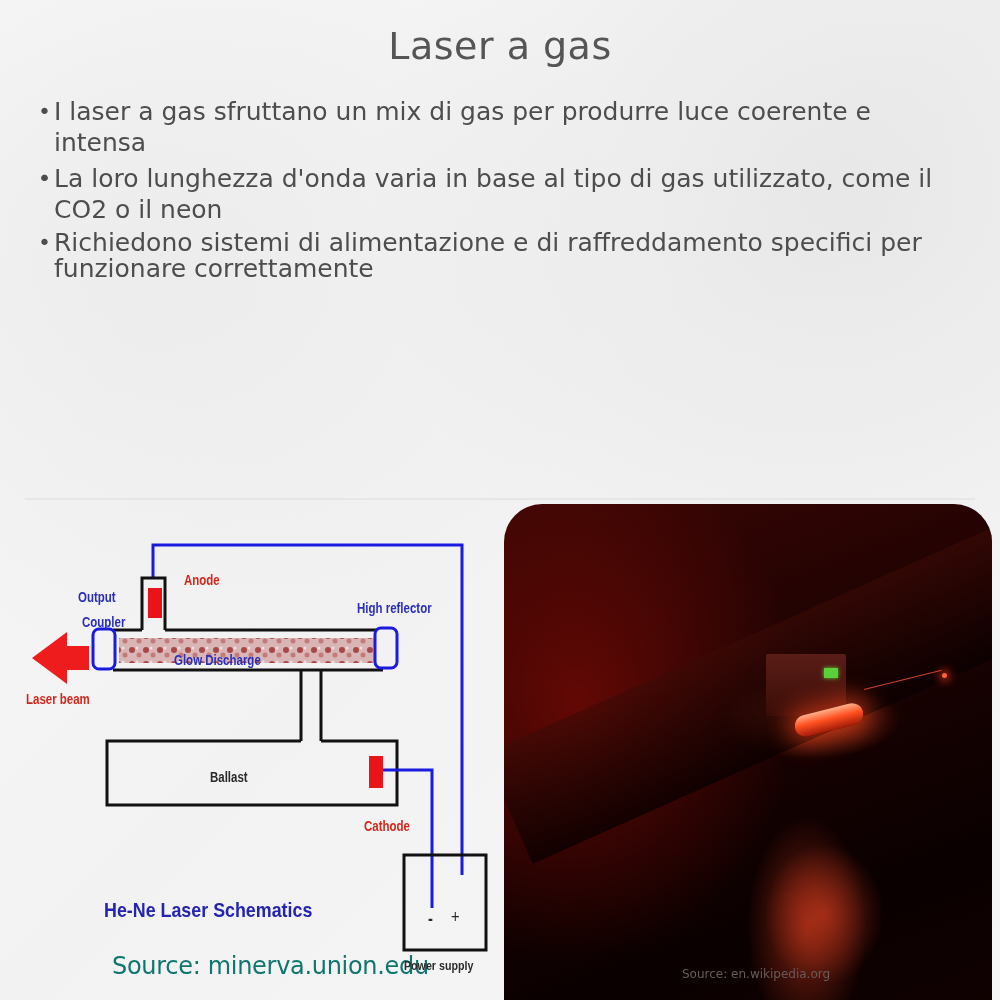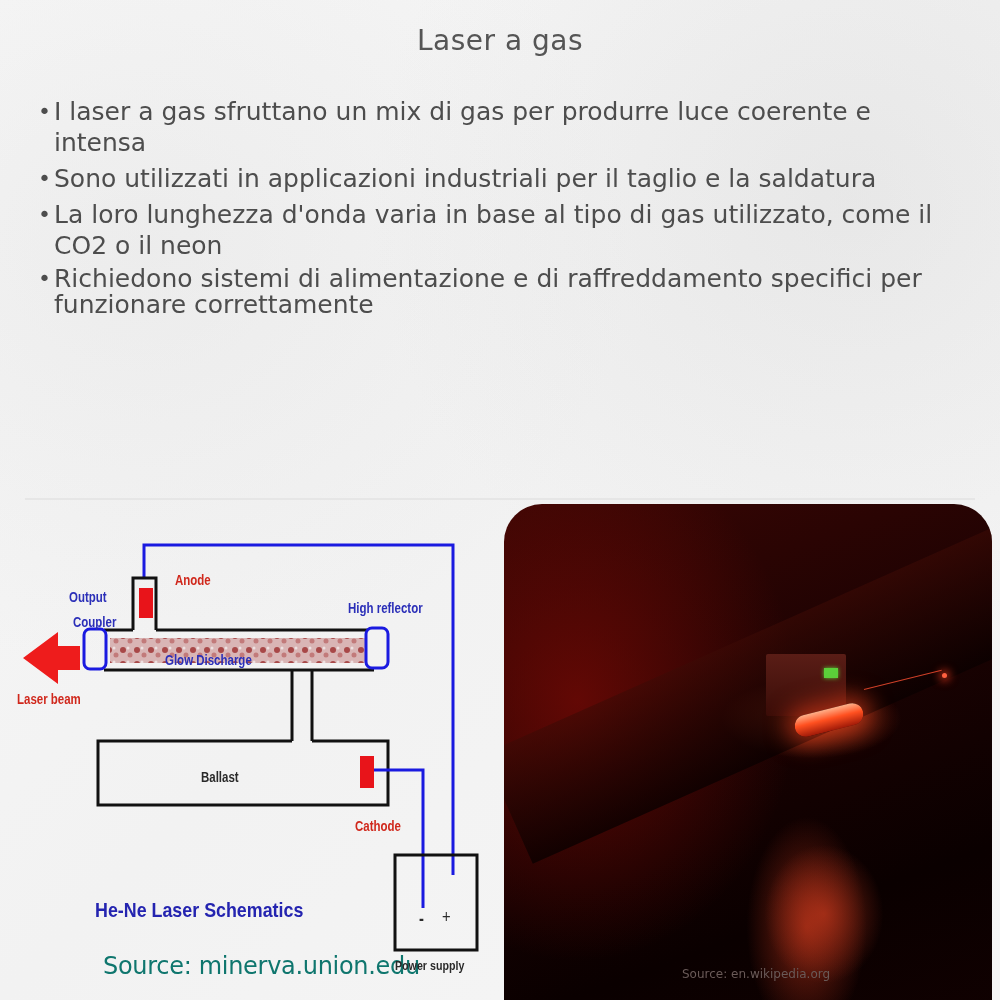--- a/index.html
+++ b/index.html
@@ -11,21 +11,21 @@
     }
     .bg-texture {
       position: absolute; inset: 0; pointer-events: none;
       background:
         radial-gradient(ellipse at 85% 20%, rgba(200,200,200,0.25), transparent 40%),
         radial-gradient(ellipse at 15% 25%, rgba(210,210,210,0.25), transparent 40%),
         linear-gradient(135deg, #f7f7f7 0%, #f2f2f2 50%, #f6f6f6 100%);
     }
     .title {
       position: absolute; top: 24px; left: 0; width: 1000px;
-      text-align: center; font-size: 28px; color: #555;
+      text-align: center; font-size: 38px; color: #555;
       letter-spacing: 0.5px;
     }
     .bullets {
       position: absolute; top: 96px; left: 36px; width: 930px;
       margin: 0; padding: 0; list-style: none;
     }
     .bullets li {
       position: relative; padding-left: 18px;
       font-size: 25px; line-height: 31px; color: #4d4d4d;
       margin-bottom: 5px;
@@ -34,21 +34,21 @@
       position: absolute; left: 2px; top: 0; font-size: 22px;
     }
     .bullets li.tight { line-height: 26px; }
     .divider {
       position: absolute; top: 498px; left: 25px; width: 950px; height: 2px;
       background: #e6e6e6;
     }
 
     
     .schematic {
-      position: absolute; left: 8px; top: 520px; width: 500px; height: 470px;
+      position: absolute; left: 17px; top: 520px; width: 500px; height: 470px;
     }
     .schematic svg { position: absolute; left: 0; top: 0; }
     .lbl { position: absolute; font-family: "Liberation Sans", sans-serif; font-weight: bold; font-size: 14px; transform: scaleX(0.82); transform-origin: left top; }
     .lbl.red { color: #d0281c; }
     .lbl.blue { color: #2b2fb8; }
     .lbl.black { color: #2a2a2a; }
     .schem-title {
       position: absolute; left: 87px; top: 378px;
       font-family: "Liberation Sans", sans-serif; font-weight: bold;
       font-size: 21px; color: #2424b0; transform: scaleX(0.85); transform-origin: left top;
@@ -113,21 +113,20 @@
 
 <div class="title">Laser a gas</div>
 
 <ul class="bullets">
   <li>
     <span class="dot">•</span>
     <span>I laser a gas sfruttano un mix di gas per produrre luce coerente e intensa</span>
   </li>
   <li>
     <span class="dot">•</span>
-    <span>Sono utilizzati in applicazioni industriali per il taglio e la saldatura</span>
   </li>
   <li>
     <span class="dot">•</span>
     <span>La loro lunghezza d'onda varia in base al tipo di gas utilizzato, come il CO2 o il neon</span>
   </li>
   <li class="tight">
     <span class="dot">•</span>
     <span>Richiedono sistemi di alimentazione e di raffreddamento specifici per funzionare correttamente</span>
   </li>
 </ul>

